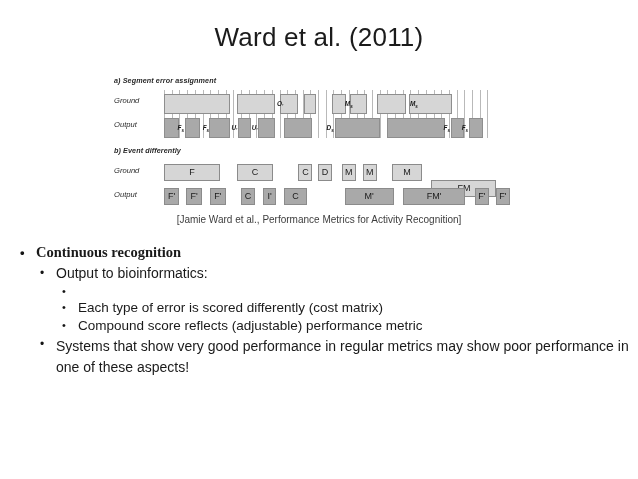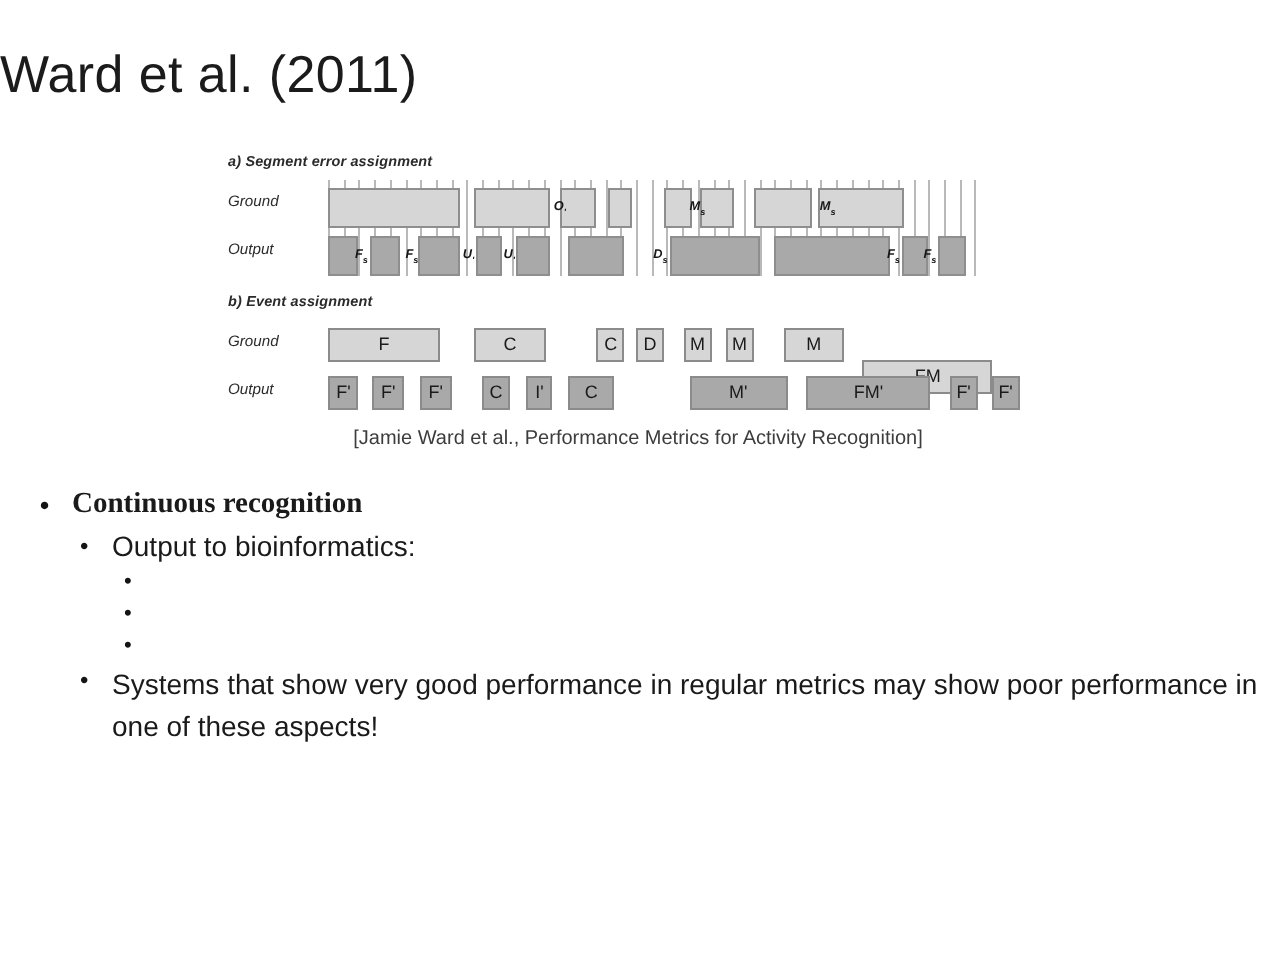--- a/index.html
+++ b/index.html
@@ -15,21 +15,21 @@
     color: #1a1a1a;
     position: relative;
   }
 
   
   .slide-title {
     position: absolute;
     left: 0;
     top: 22px;
     width: 638px;
-    text-align: left;
+    text-align: center;
     font-size: 26px;
     font-weight: 400;
     letter-spacing: 0.2px;
     color: #1b1b1b;
   }
 
   
   .figure {
     position: absolute;
     left: 108px;
@@ -231,21 +231,21 @@
         <div class="seg-lab" style="left: 218.6px; top: 52px;">D<sub>s</sub></div>
         <div class="seg output" style="left: 278.6px; width: 58.8px; top: 46px; height: 20px;"></div>
         <div class="seg output" style="left: 343px; width: 12.6px; top: 46px; height: 20px;"></div>
         <div class="seg-lab" style="left: 335.5px; top: 52px;">F<sub>s</sub></div>
         <div class="seg output" style="left: 361.2px; width: 14px; top: 46px; height: 20px;"></div>
         <div class="seg-lab" style="left: 353.7px; top: 52px;">F<sub>s</sub></div>
       </div>
   </div>
 
   <div class="panel-b">
-    <div class="fig-caption-b" style="top:2px;">b) Event assignment</div>
+    <div class="fig-caption-b" style="top:2px;">b) Event differently</div>
     <div class="row-label" style="left:6px; top:22px;">Ground</div>
     <div class="row-label" style="left:6px; top:46px;">Output</div>
     <div id="panel-b-ground">
         <div class="ebox ground" style="left: 56px; width: 56px; top: 20px; height: 17px;">F</div>
         <div class="ebox ground" style="left: 128.8px; width: 36.4px; top: 20px; height: 17px;">C</div>
         <div class="ebox ground" style="left: 190.4px; width: 14px; top: 20px; height: 17px;">C</div>
         <div class="ebox ground" style="left: 210px; width: 14px; top: 20px; height: 17px;">D</div>
         <div class="ebox ground" style="left: 233.8px; width: 14px; top: 20px; height: 17px;">M</div>
         <div class="ebox ground" style="left: 254.8px; width: 14px; top: 20px; height: 17px;">M</div>
         <div class="ebox ground" style="left: 284.2px; width: 29.4px; top: 20px; height: 17px;">M</div>
@@ -275,21 +275,23 @@
     </div>
     <div class="bi lvl2">
       <span class="dot">•</span>
       <span class="btext">Output to bioinformatics:</span>
     </div>
     <div class="bi lvl3 bold">
       <span class="dot">•</span>
     </div>
     <div class="bi lvl3">
       <span class="dot">•</span>
+      <span class="btext">Each type of error is scored differently (cost matrix)</span>
     </div>
     <div class="bi lvl3">
       <span class="dot">•</span>
+      <span class="btext">Compound score reflects (adjustable) performance metric</span>
     </div>
     <div class="bi lvl2 wrap">
       <span class="dot">•</span>
       <span class="btext">Systems that show very good performance in regular metrics may show poor performance in one of these aspects!</span>
     </div>
   </div>
 
 </body></html>

